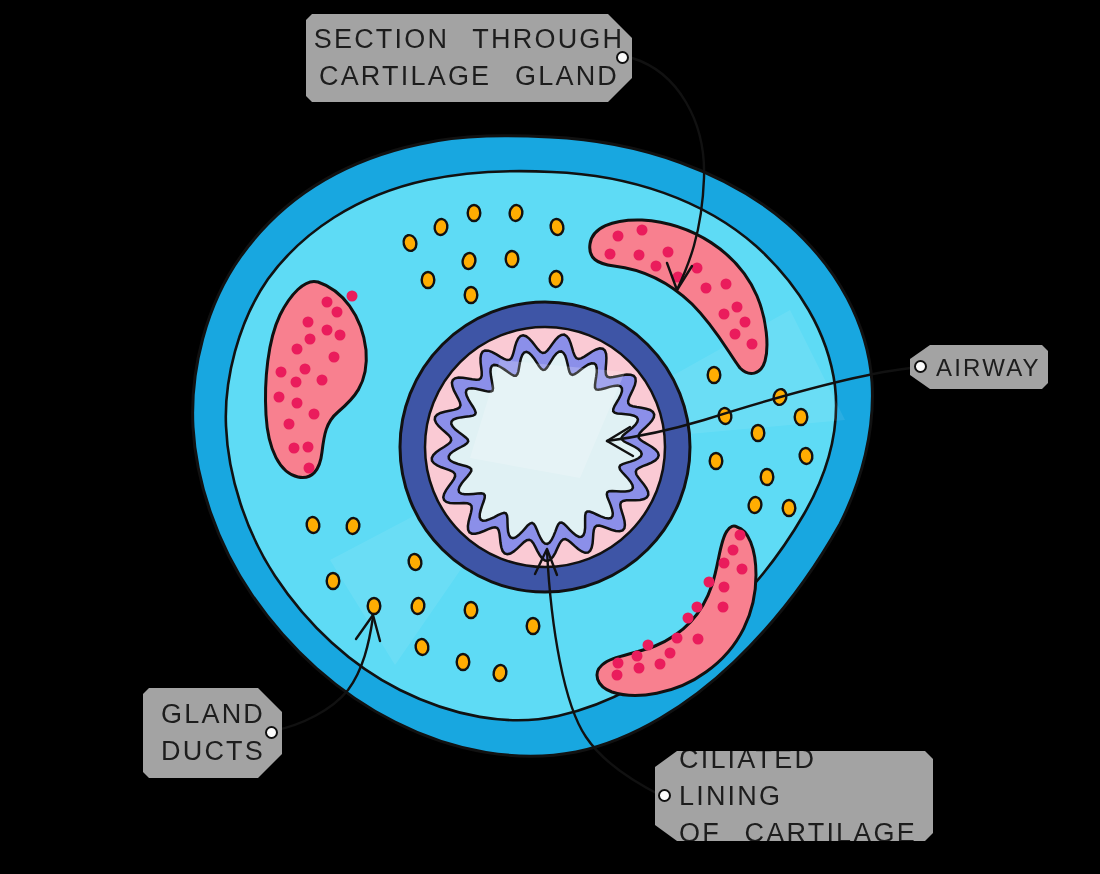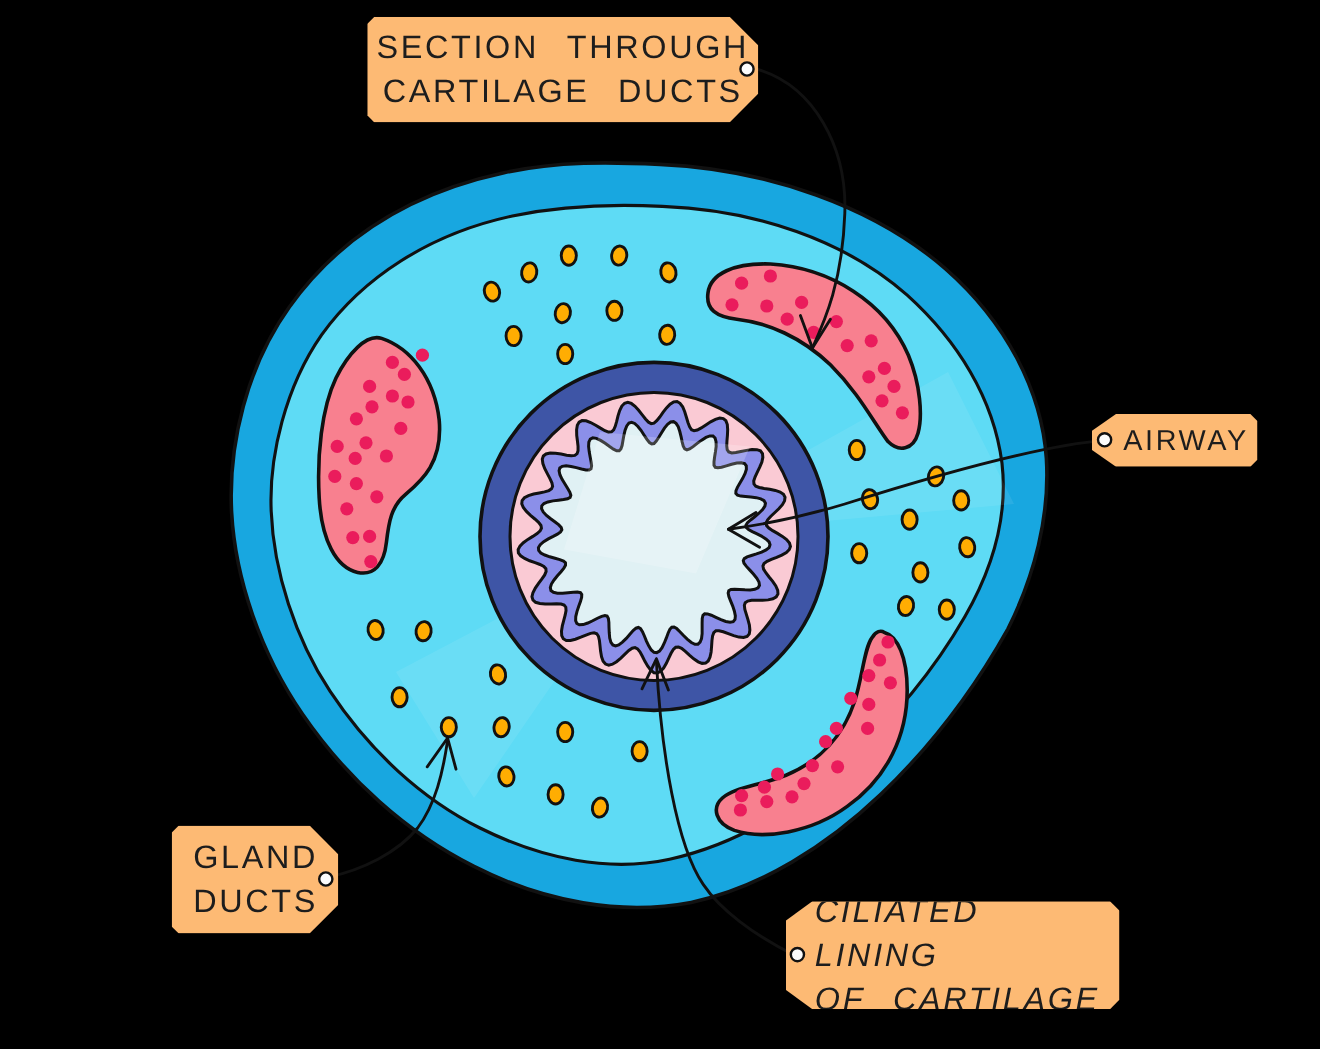--- a/index.html
+++ b/index.html
@@ -1,20 +1,20 @@
 <!DOCTYPE html>
 <html><head>
 <meta charset="utf-8">
 <style>
   html,body{margin:0;padding:0;background:#000;}
   .stage{position:relative;width:1100px;height:874px;background:#000;overflow:hidden;
          font-family:"Liberation Sans",sans-serif;}
   .stage svg{position:absolute;left:0;top:0;}
 
-  .tag{position:absolute;background:#fdba74;color:#1D1D1D;
+  .tag{position:absolute;background:#a3a3a3;color:#1D1D1D;
        letter-spacing:2.2px;word-spacing:14px;font-size:27px;line-height:37px;
        display:flex;flex-direction:column;justify-content:center;}
   .tag .eyelet{position:absolute;width:9px;height:9px;border:2.5px solid #111;
        border-radius:50%;background:#FCFCFC;box-sizing:content-box;}
 
   .tag-cartilage{left:306px;top:14px;width:326px;height:88px;text-align:center;
        clip-path:polygon(6px 0,calc(100% - 24px) 0,100% 24px,100% calc(100% - 24px),
        calc(100% - 24px) 100%,6px 100%,0 calc(100% - 6px),0 6px);}
   .tag-cartilage .eyelet{right:3px;top:calc(50% - 7px);}
 
@@ -24,21 +24,21 @@
        calc(100% - 6px) 100%,20px 100%,0 calc(100% - 14px),0 14px);}
   .tag-airway .eyelet{left:4px;top:calc(50% - 7px);}
 
   .tag-gland{left:143px;top:688px;width:139px;height:90px;padding-left:18px;box-sizing:border-box;
        clip-path:polygon(6px 0,calc(100% - 24px) 0,100% 24px,100% calc(100% - 24px),
        calc(100% - 24px) 100%,6px 100%,0 calc(100% - 6px),0 6px);}
   .tag-gland .eyelet{right:4px;top:calc(50% - 7px);}
 
   .tag-ciliated{left:655px;top:751px;width:278px;height:90px;padding-left:24px;box-sizing:border-box;
        clip-path:polygon(22px 0,calc(100% - 8px) 0,100% 8px,100% calc(100% - 8px),
-       calc(100% - 8px) 100%,22px 100%,0 calc(100% - 16px),0 16px);font-style:italic;}
+       calc(100% - 8px) 100%,22px 100%,0 calc(100% - 16px),0 16px);}
   .tag-ciliated .eyelet{left:3px;top:calc(50% - 7px);}
 </style>
 </head>
 <body>
 
 <div class="stage">
   <svg width="1100" height="874" viewBox="0 0 1100 874">
       <path d="M 550,137 C 640,141 728,172 788,224 C 838,268 868,325 872,382 C 875,430 862,480 840,524 C 812,574 778,620 734,662 C 690,704 634,740 576,752 C 518,763 454,752 395,722 C 339,694 289,649 252,595 C 217,544 196,482 193,427 C 190,370 206,305 241,256 C 281,200 341,161 420,144 C 464,134 510,135 550,137 Z" fill="#18A7E0" stroke="#111111" stroke-width="3"></path>
       <path d="M 552,172 C 630,175 704,200 756,246 C 798,284 828,332 835,386 C 840,430 827,474 804,514 C 778,559 745,599 704,636 C 662,674 612,704 558,716 C 508,727 452,716 400,690 C 352,666 308,626 275,576 C 246,532 228,476 226,426 C 224,380 238,322 268,279 C 302,232 357,195 427,180 C 470,171 513,170 552,172 Z" fill="#5EDBF5" stroke="#111111" stroke-width="2.6"></path>
       <polygon points="545,447 790,310 845,420" fill="#ffffff" opacity="0.08"></polygon>
@@ -140,21 +140,21 @@
       <path d="M 921,367 C 868,371 780,396 704,420 C 664,432 630,438 607,441" fill="none" stroke="#111111" stroke-width="2.4" stroke-linecap="round"></path>
       <path d="M 607,441 L 630,427 M 607,441 L 633,456" fill="none" stroke="#111111" stroke-width="2.4" stroke-linecap="round"></path>
       <path d="M 273,731 C 302,725 332,710 348,690 C 363,670 369,644 373,617" fill="none" stroke="#111111" stroke-width="2.4" stroke-linecap="round"></path>
       <path d="M 373,615 L 356,639 M 373,615 L 380,641" fill="none" stroke="#111111" stroke-width="2.4" stroke-linecap="round"></path>
       <path d="M 662,796 C 628,779 600,758 586,737 C 564,705 551,628 547,551" fill="none" stroke="#111111" stroke-width="2.4" stroke-linecap="round"></path>
       <path d="M 547,549 L 535,574 M 547,549 L 557,575" fill="none" stroke="#111111" stroke-width="2.4" stroke-linecap="round"></path>
     </svg>
 
   <div class="tag tag-cartilage">
     <span>SECTION THROUGH</span>
-    <span>CARTILAGE DUCTS</span>
+    <span>CARTILAGE GLAND</span>
     <span class="eyelet"></span>
   </div>
 
   <div class="tag tag-gland">
     <span>GLAND</span>
     <span>DUCTS</span>
     <span class="eyelet"></span>
   </div>
 
   <div class="tag tag-airway">

